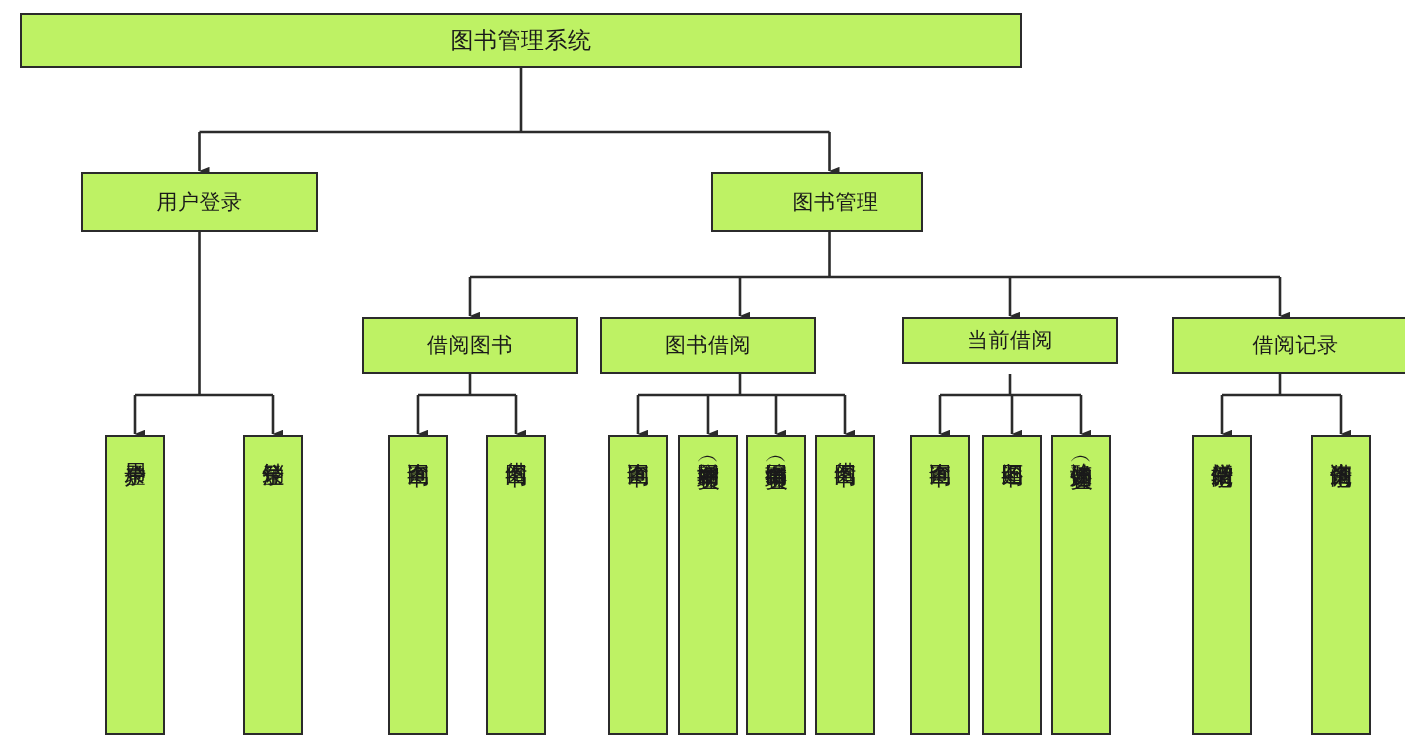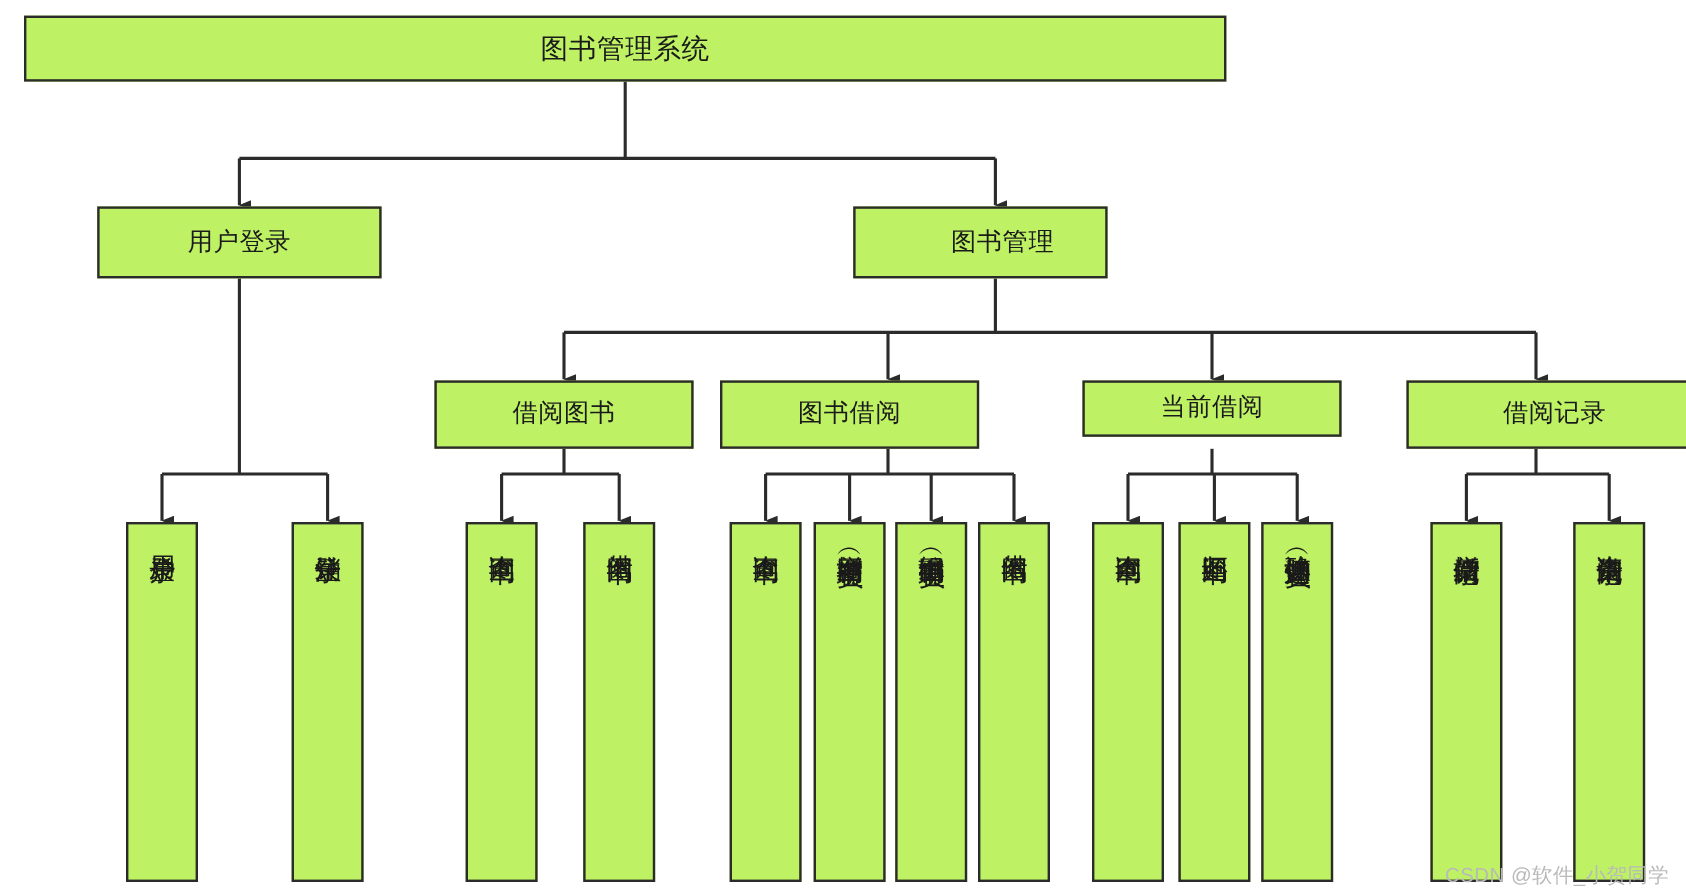--- a/index.html
+++ b/index.html
@@ -173,14 +173,13 @@
         <span class="label">确认归还（管理员）</span>
       </div>
       <div class="node vert" style="left: 1192px; top: 435px; width: 60px; height: 300px;">
         <span class="label">新增借阅记录</span>
       </div>
       <div class="node vert" style="left: 1311px; top: 435px; width: 60px; height: 300px;">
         <span class="label">查询借阅记录</span>
       </div>
     </div>
 
-  <div class="watermark">CSDN @软件_小贺同学</div>
 </div>
 
 </body></html>

